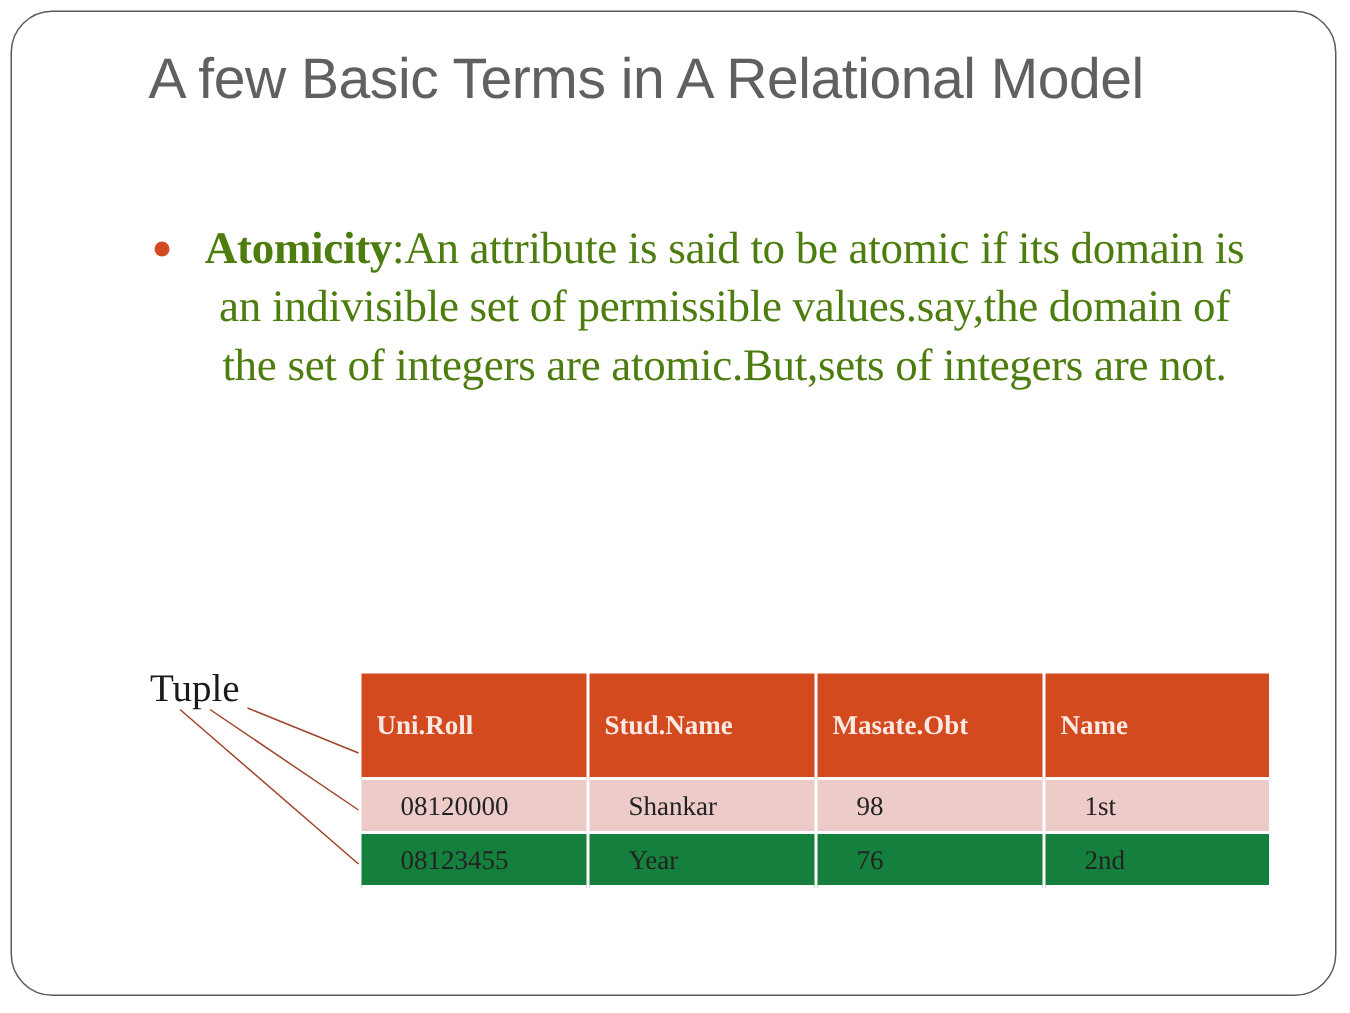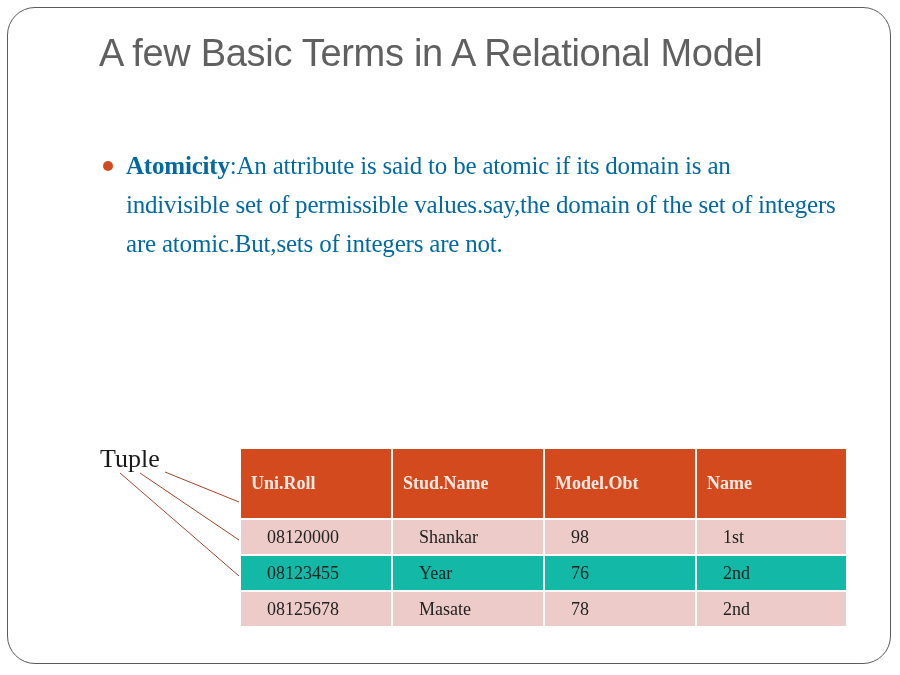--- a/index.html
+++ b/index.html
@@ -13,22 +13,22 @@
     .title {
       position: absolute; left: 99px; top: 28px; width: 700px;
       font-family: "Liberation Sans", sans-serif; font-size: 38px; line-height: 51px;
       color: #606060; font-weight: normal; margin: 0; letter-spacing: -0.3px;
     }
     .bullets {
       position: absolute; left: 100px; top: 146px; width: 740px; margin: 0; padding: 0; list-style: none;
     }
     .bullet {
       position: relative; padding-left: 26px;
-      font-family: "Liberation Serif", serif; font-size: 25px; line-height: 39px; color: #0369a1;
-      margin-bottom: 6px; letter-spacing: -0.2px;
+      font-family: "Liberation Serif", serif; font-size: 30px; line-height: 39px; color: #4d7c0f;
+      margin-bottom: 6px; letter-spacing: -0.2px; text-align: center;
     }
     .dot {
       position: absolute; left: 3px; top: 15px; width: 10px; height: 10px; border-radius: 50%;
       background: #d24a1e;
     }
     .term { font-weight: bold; }
     .tuple-label {
       position: absolute; left: 100px; top: 444px;
       font-family: "Liberation Serif", serif; font-size: 26px; color: #1a1a1a;
     }
@@ -36,21 +36,21 @@
     table.rel {
       position: absolute; left: 239px; top: 449px; border-collapse: separate; border-spacing: 2px 0;
       font-family: "Liberation Serif", serif; font-size: 18px; color: #222;
     }
     table.rel th {
       background: #d24a1e; color: #fbe9e4; text-align: left; font-weight: bold;
       height: 35px; padding: 17px 10px; border-bottom: 2px solid #ffffff;
     }
     table.rel td { height: 34px; padding: 0 26px; border-bottom: 2px solid #ffffff; }
     table.rel tr.odd td { background: #eccbc8; }
-    table.rel tr.even td { background: #14b8a6; }
+    table.rel tr.even td { background: #15803d; }
     .c1 { width: 130px; } .c2 { width: 130px; } .c3 { width: 130px; } .c4 { width: 129px; }
   </style>
 </head>
 <body>
 
 <div class="frame"></div>
 
 <h1 class="title">A few Basic Terms in A Relational Model</h1>
 
 <ul class="bullets">
@@ -66,37 +66,31 @@
   <line x1="165" y1="472" x2="239" y2="502" stroke="#a0452a" stroke-width="1"></line>
   <line x1="140" y1="473" x2="239" y2="540" stroke="#a0452a" stroke-width="1"></line>
   <line x1="120" y1="473" x2="239" y2="576" stroke="#a0452a" stroke-width="1"></line>
 </svg>
 
 <table class="rel">
   <thead>
     <tr>
       <th class="c1">Uni.Roll</th>
       <th class="c2">Stud.Name</th>
-      <th class="c3">Model.Obt</th>
+      <th class="c3">Masate.Obt</th>
       <th class="c4">Name</th>
     </tr>
   </thead>
   <tbody>
     <tr class="odd">
       <td>08120000</td>
       <td>Shankar</td>
       <td>98</td>
       <td>1st</td>
     </tr>
     <tr class="even">
       <td>08123455</td>
       <td>Year</td>
       <td>76</td>
       <td>2nd</td>
     </tr>
-    <tr class="odd">
-      <td>08125678</td>
-      <td>Masate</td>
-      <td>78</td>
-      <td>2nd</td>
-    </tr>
   </tbody>
 </table>
 
 </body></html>

